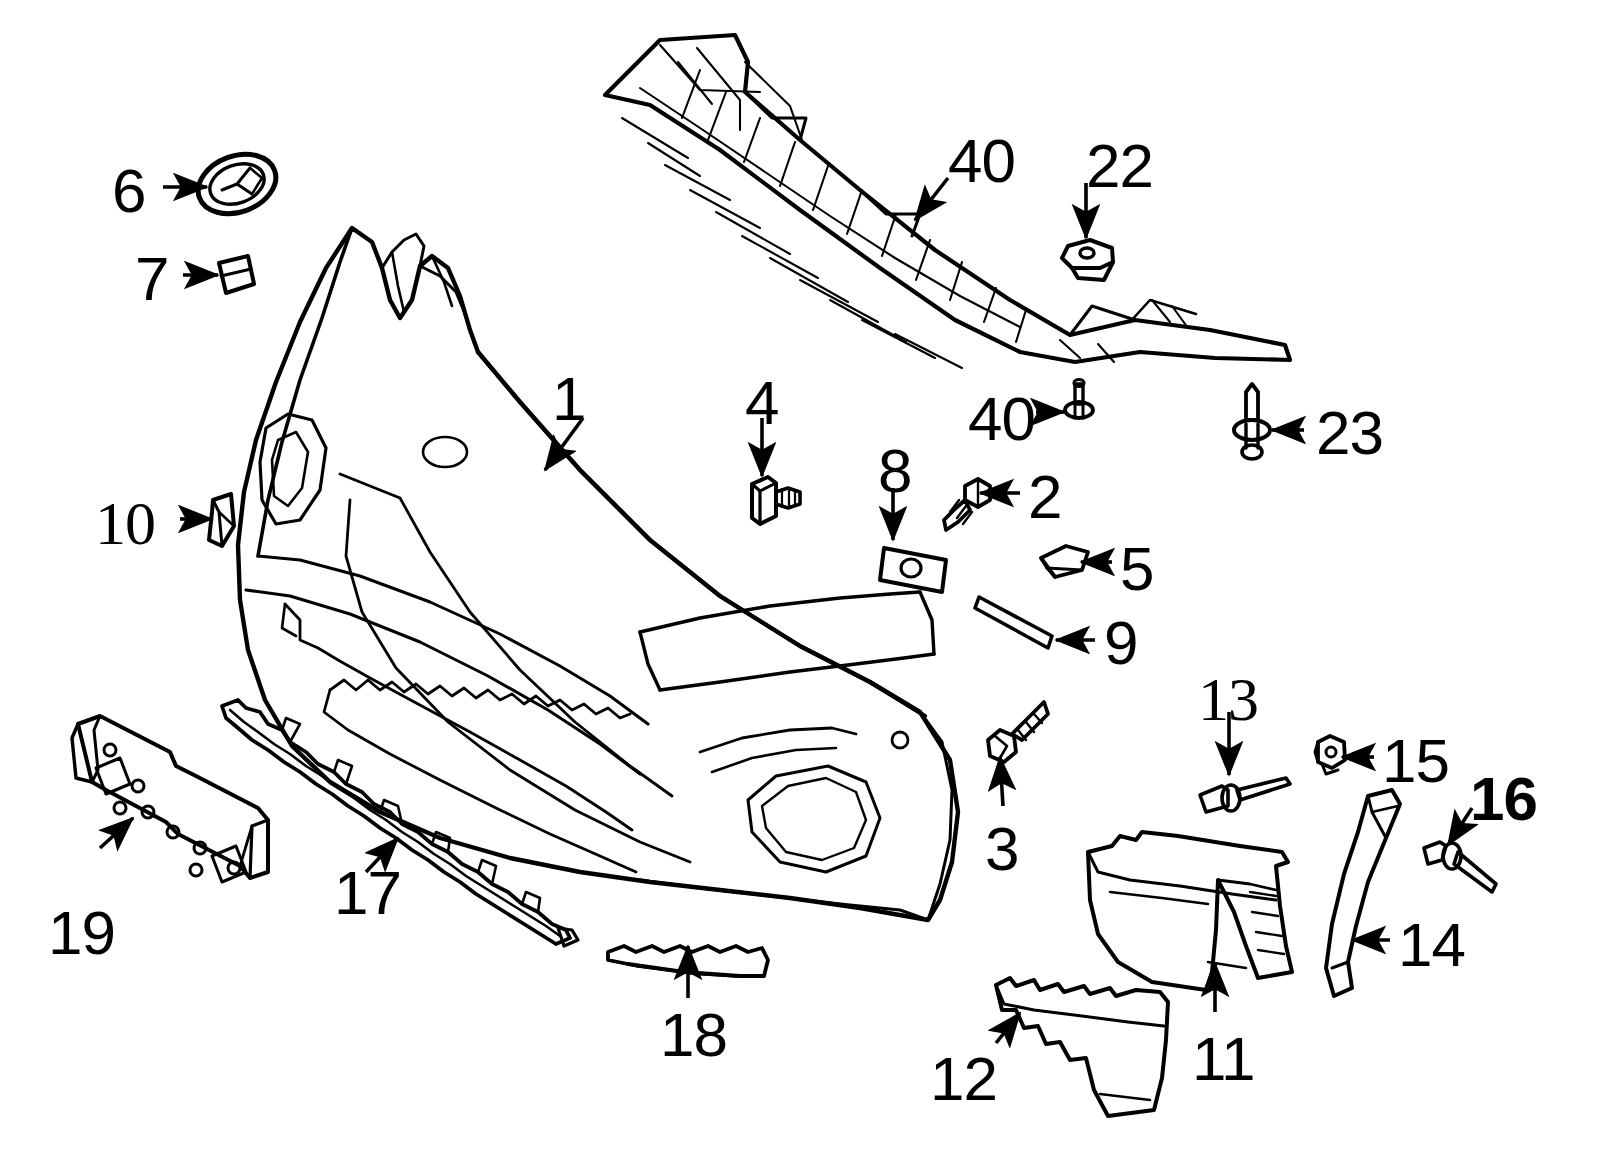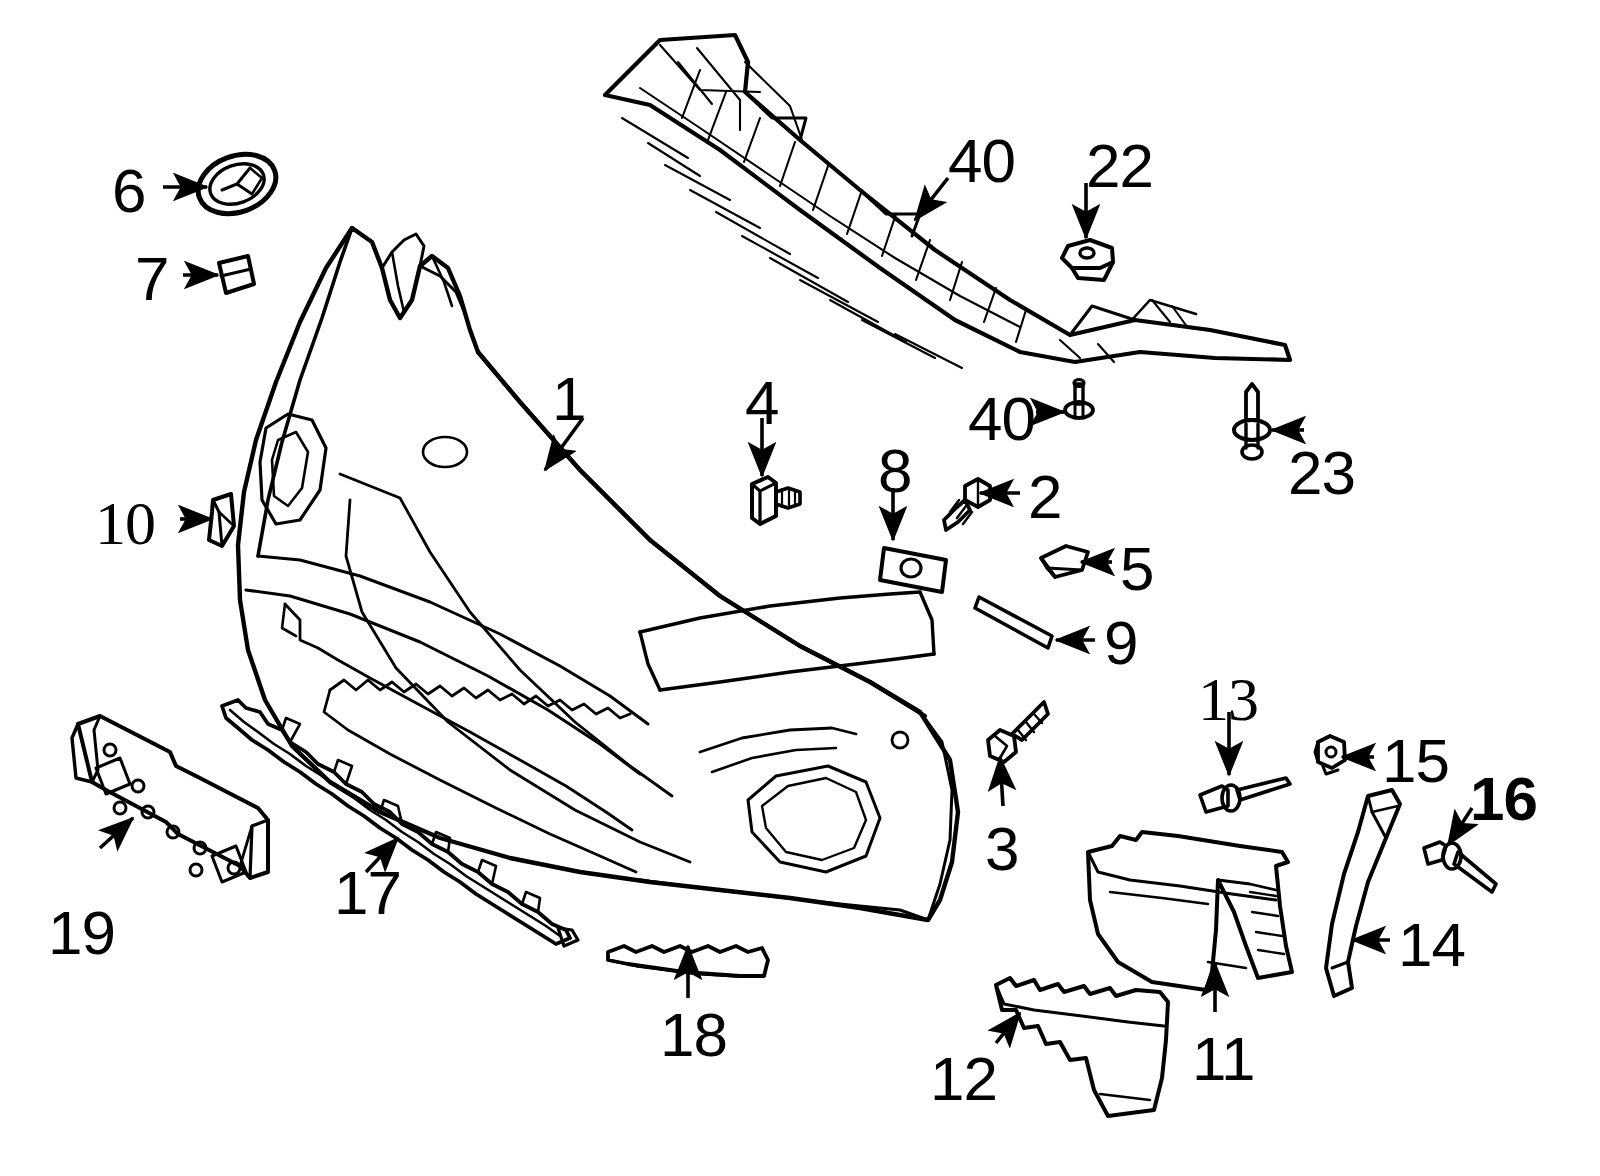--- a/index.html
+++ b/index.html
@@ -335,16 +335,16 @@
       <div class="callout" style="left: 1198px; top: 668px; font-family: Liberation Serif, serif;">13</div>
       <div class="callout" style="left: 1398px; top: 914px;">14</div>
       <div class="callout" style="left: 1382px; top: 730px;">15</div>
       <div class="callout" style="left: 1470px; top: 768px; font-weight: bold;">16</div>
       <div class="callout" style="left: 334px; top: 862px;">17</div>
       <div class="callout" style="left: 660px; top: 1004px;">18</div>
       <div class="callout" style="left: 48px; top: 854px; margin-top: 48px;">19</div>
       <div class="callout" style="left: 948px; top: 130px;">40</div>
       <div class="callout" style="left: 968px; top: 388px;">40</div>
       <div class="callout" style="left: 1058px; top: 135px; margin-left: 28px;">22</div>
-      <div class="callout" style="left: 1288px; top: 402px; margin-top: 40px;">23</div>
+      <div class="callout" style="left: 1316px; top: 402px;">23</div>
     </div>
 
 </div>
 
 </body></html>

